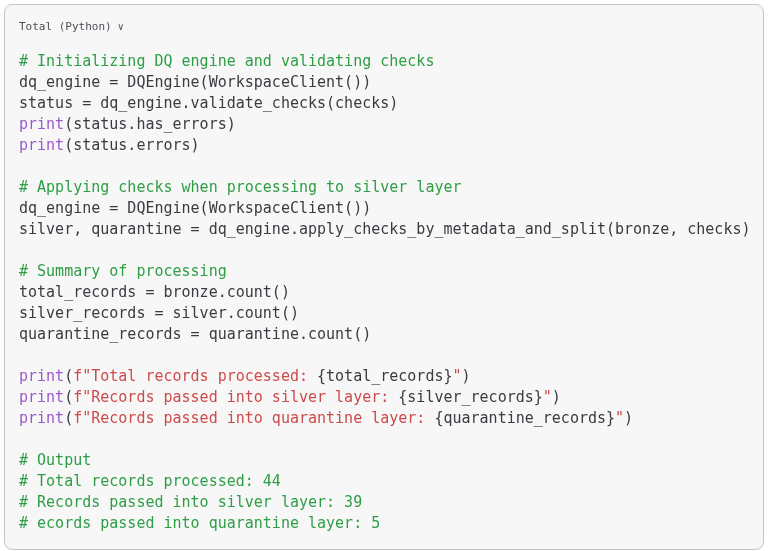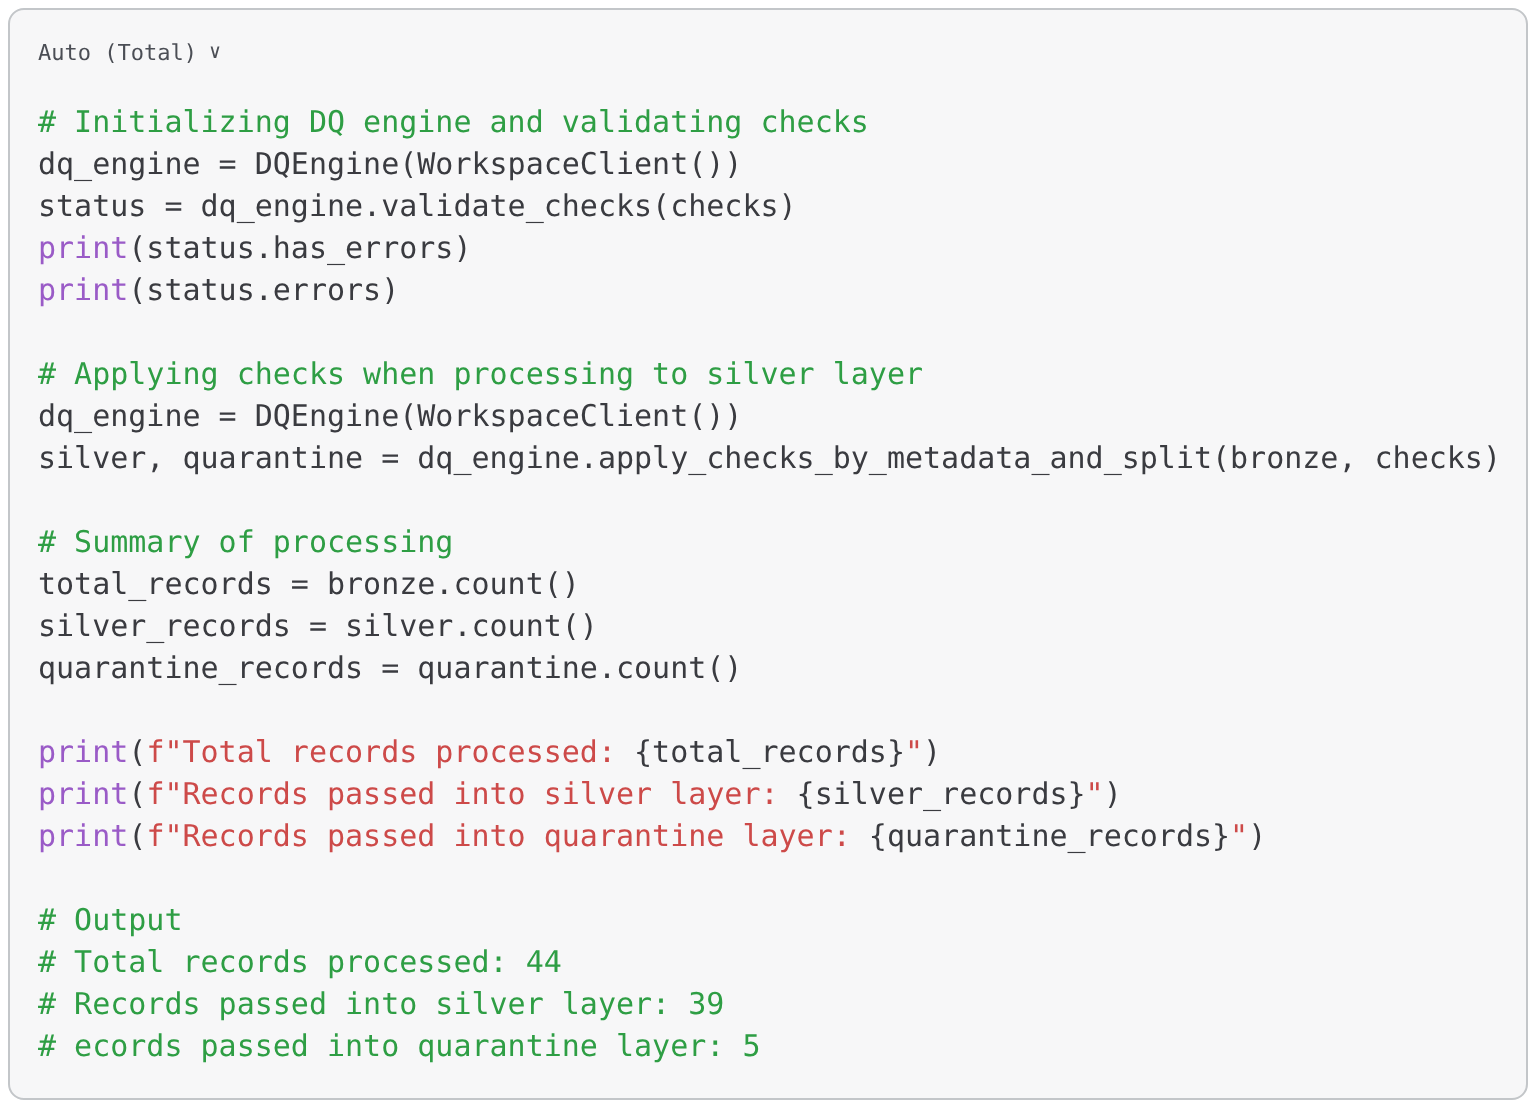--- a/index.html
+++ b/index.html
@@ -45,17 +45,17 @@
   .tok-comment { color: var(--comment, #2e9e44); }
   .tok-plain   { color: var(--plain, #3a3b40); text-align: right; }
   .tok-builtin { color: var(--builtin, #9a5bc7); }
   .tok-string  { color: var(--string, #cd4a49); }
 </style>
 </head>
 <body>
 
 <div class="code-card">
   <div class="lang-selector">
-    <span>Auto (Total)</span>
+    <span>Total (Python)</span>
     <span class="chevron">∨</span>
   </div>
   <div class="code-area"><div class="line"><span class="tok-comment"># Initializing DQ engine and validating checks</span></div><div class="line"><span class="tok-plain">dq_engine = DQEngine(WorkspaceClient())</span></div><div class="line"><span class="tok-plain">status = dq_engine.validate_checks(checks)</span></div><div class="line"><span class="tok-builtin">print</span><span class="tok-plain">(status.has_errors)</span></div><div class="line"><span class="tok-builtin">print</span><span class="tok-plain">(status.errors)</span></div><div class="line">&nbsp;</div><div class="line"><span class="tok-comment"># Applying checks when processing to silver layer</span></div><div class="line"><span class="tok-plain">dq_engine = DQEngine(WorkspaceClient())</span></div><div class="line"><span class="tok-plain">silver, quarantine = dq_engine.apply_checks_by_metadata_and_split(bronze, checks)</span></div><div class="line">&nbsp;</div><div class="line"><span class="tok-comment"># Summary of processing</span></div><div class="line"><span class="tok-plain">total_records = bronze.count()</span></div><div class="line"><span class="tok-plain">silver_records = silver.count()</span></div><div class="line"><span class="tok-plain">quarantine_records = quarantine.count()</span></div><div class="line">&nbsp;</div><div class="line"><span class="tok-builtin">print</span><span class="tok-plain">(</span><span class="tok-string">f"Total records processed: </span><span class="tok-plain">{total_records}</span><span class="tok-string">"</span><span class="tok-plain">)</span></div><div class="line"><span class="tok-builtin">print</span><span class="tok-plain">(</span><span class="tok-string">f"Records passed into silver layer: </span><span class="tok-plain">{silver_records}</span><span class="tok-string">"</span><span class="tok-plain">)</span></div><div class="line"><span class="tok-builtin">print</span><span class="tok-plain">(</span><span class="tok-string">f"Records passed into quarantine layer: </span><span class="tok-plain">{quarantine_records}</span><span class="tok-string">"</span><span class="tok-plain">)</span></div><div class="line">&nbsp;</div><div class="line"><span class="tok-comment"># Output</span></div><div class="line"><span class="tok-comment"># Total records processed: 44</span></div><div class="line"><span class="tok-comment"># Records passed into silver layer: 39</span></div><div class="line"><span class="tok-comment"># ecords passed into quarantine layer: 5</span></div></div>
 </div>
 
 </body></html>

